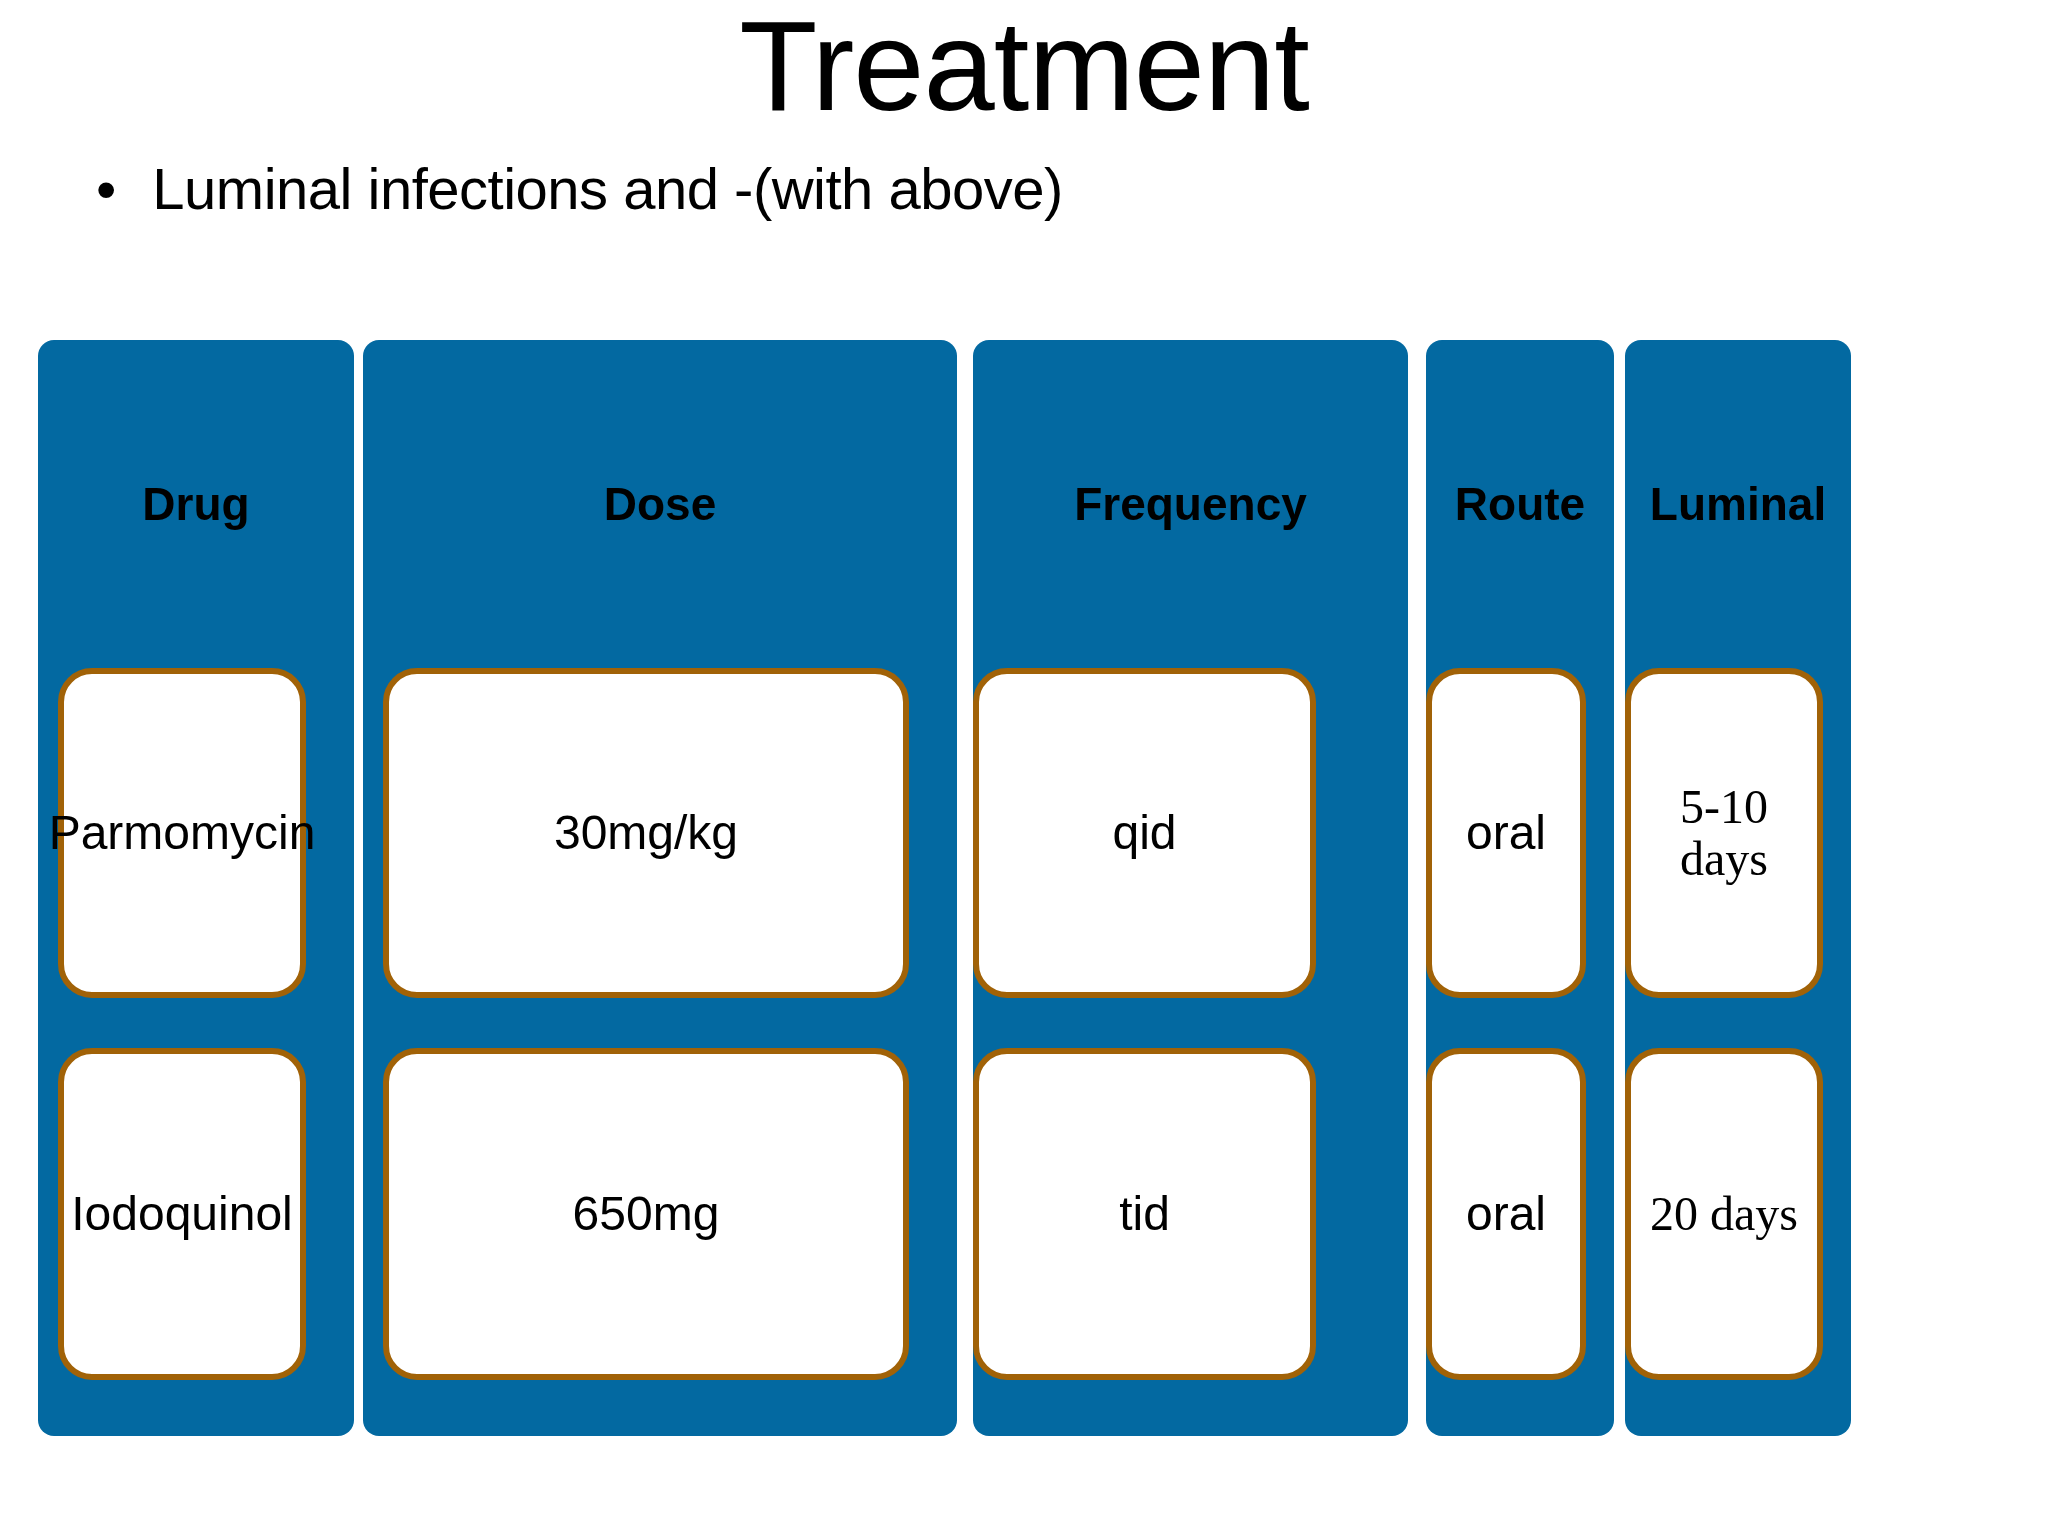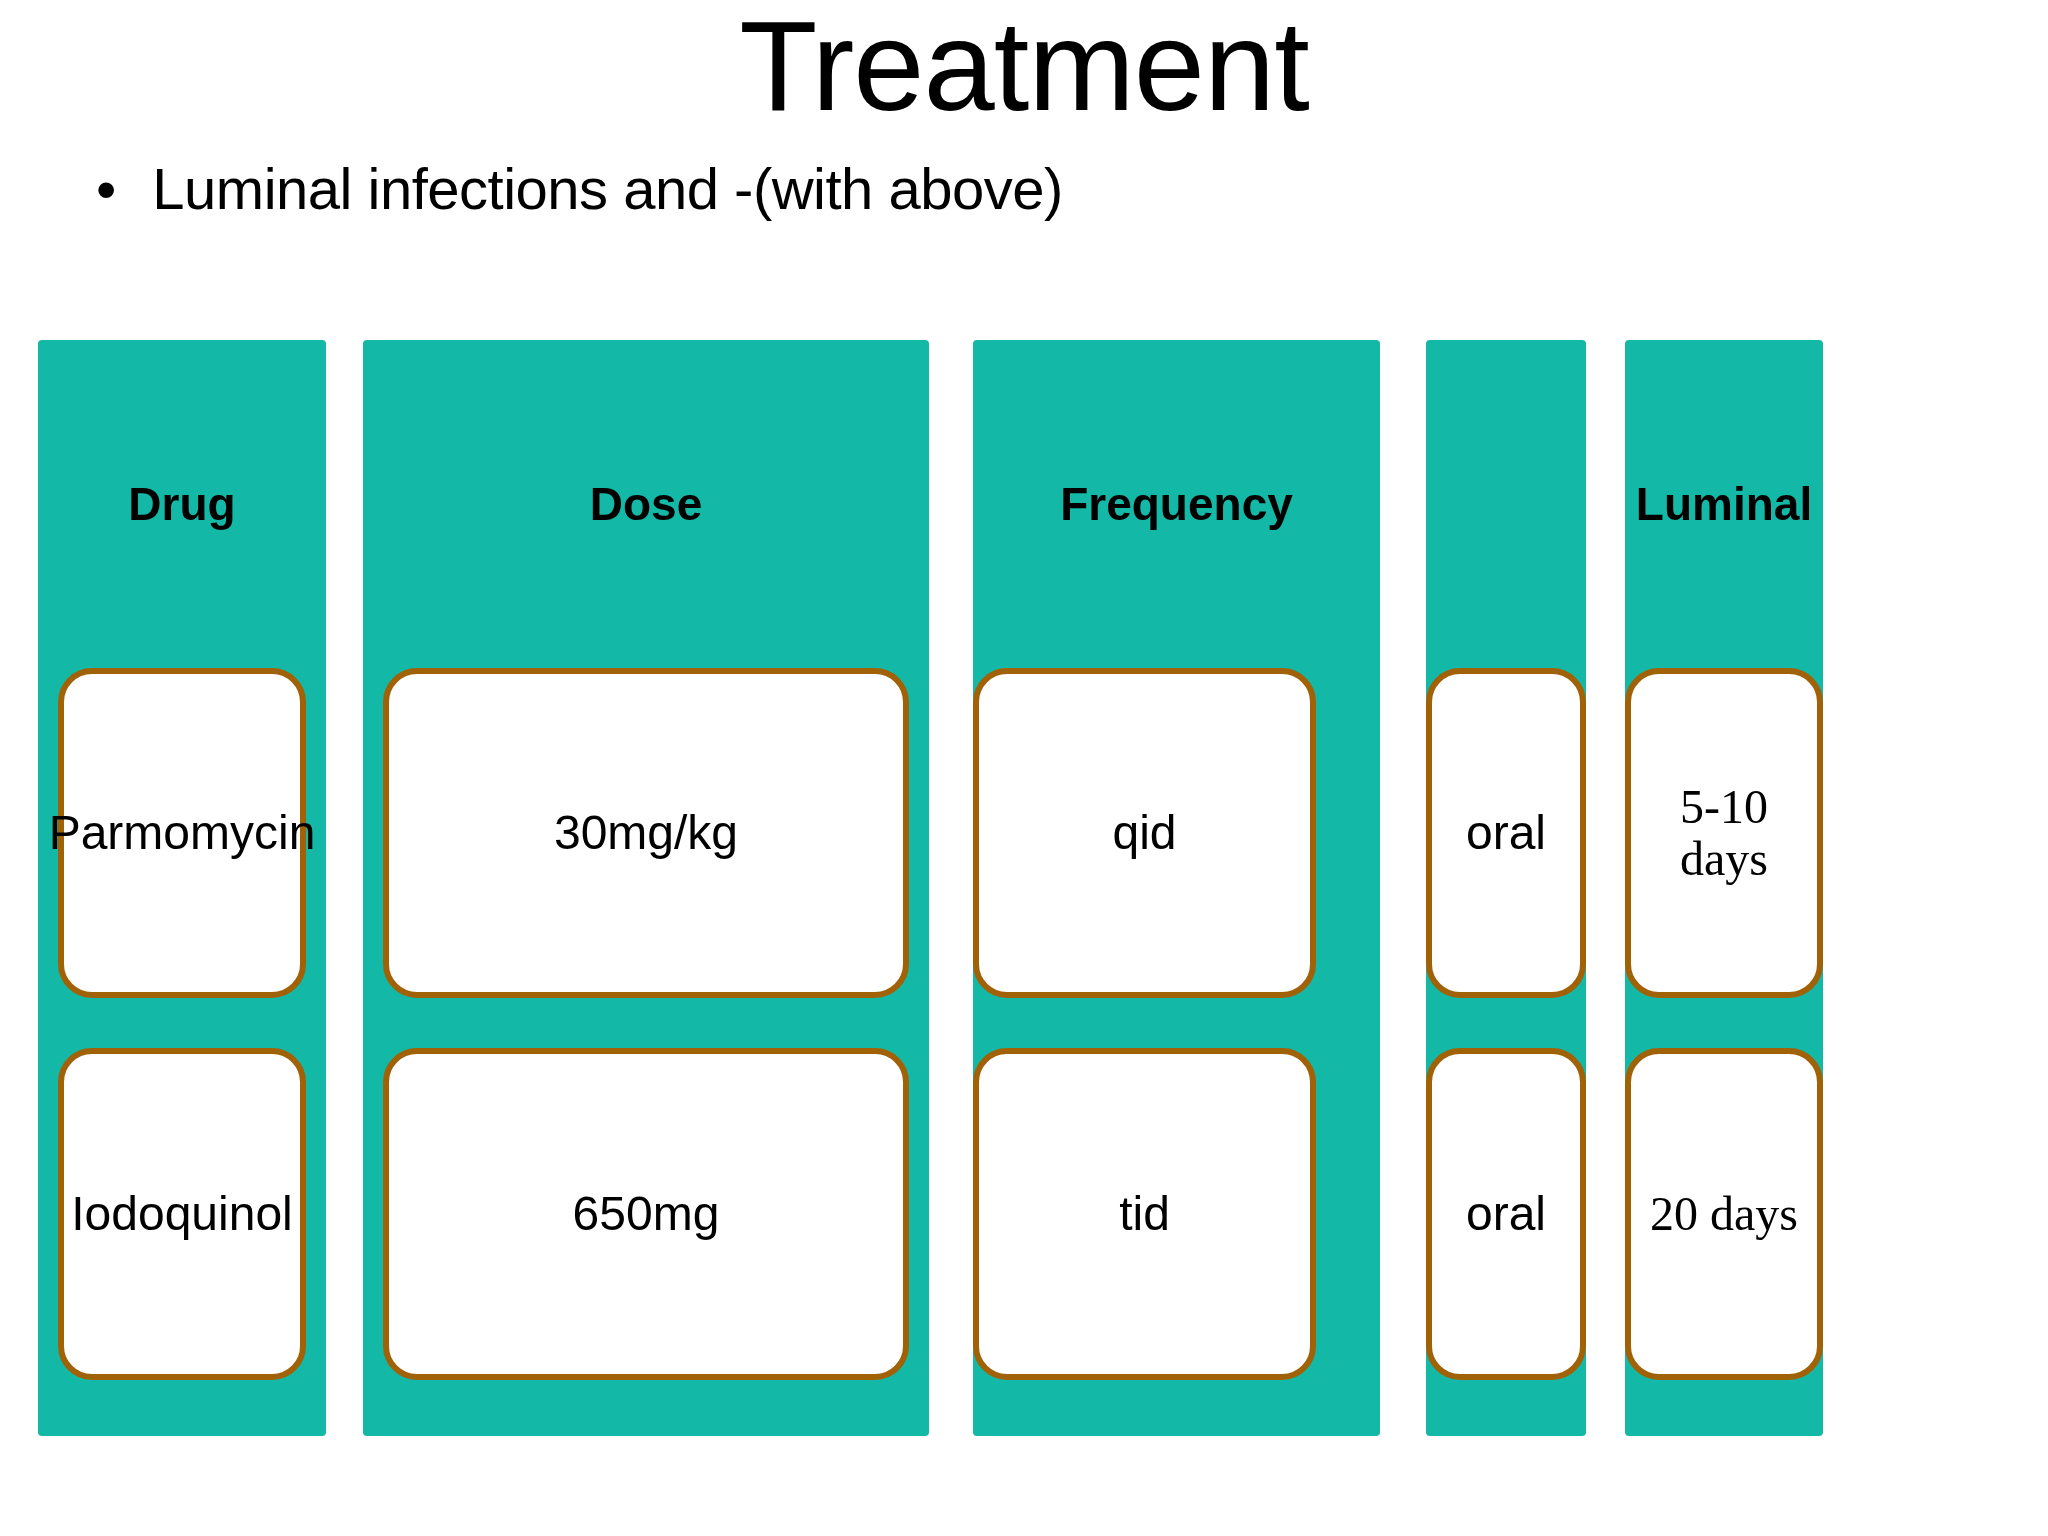--- a/index.html
+++ b/index.html
@@ -64,22 +64,23 @@
     left: 0;
     top: 0;
     width: 2048px;
     height: 1536px;
   }
 
   .col {
     position: absolute;
     top: 340px;
     height: 1096px;            
-    background: #14b8a6;
-    border-radius: 4px;
+    background: #0369a1;
+    border-radius: 16px;
+    padding-left: 28px;
   }
 
   
   .col-0 { left: 38px;   width: 288px; }
   .col-1 { left: 363px;  width: 566px; }
   .col-2 { left: 973px;  width: 407px; }
   .col-3 { left: 1426px; width: 160px; }
   .col-4 { left: 1625px; width: 198px; }
 
   .col-header {
@@ -168,20 +169,21 @@
       <div class="col-header">Frequency</div>
       <div class="cell row-0">
         <span class="cell-text">qid</span>
       </div>
       <div class="cell row-1">
         <span class="cell-text">tid</span>
       </div>
     </div>
 
     <div class="col col-3">
+      <div class="col-header">Route</div>
       <div class="cell row-0">
         <span class="cell-text">oral</span>
       </div>
       <div class="cell row-1">
         <span class="cell-text">oral</span>
       </div>
     </div>
 
     <div class="col col-4">
       <div class="col-header">Luminal</div>

